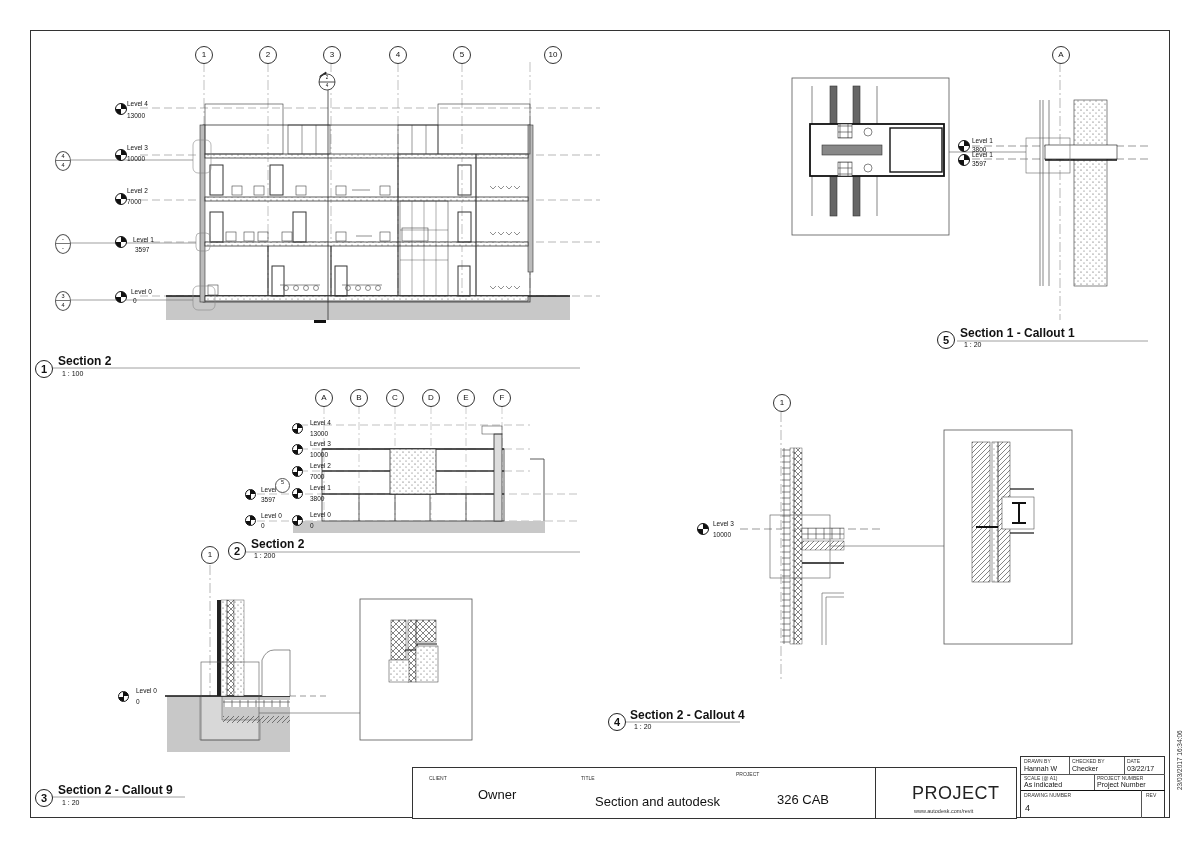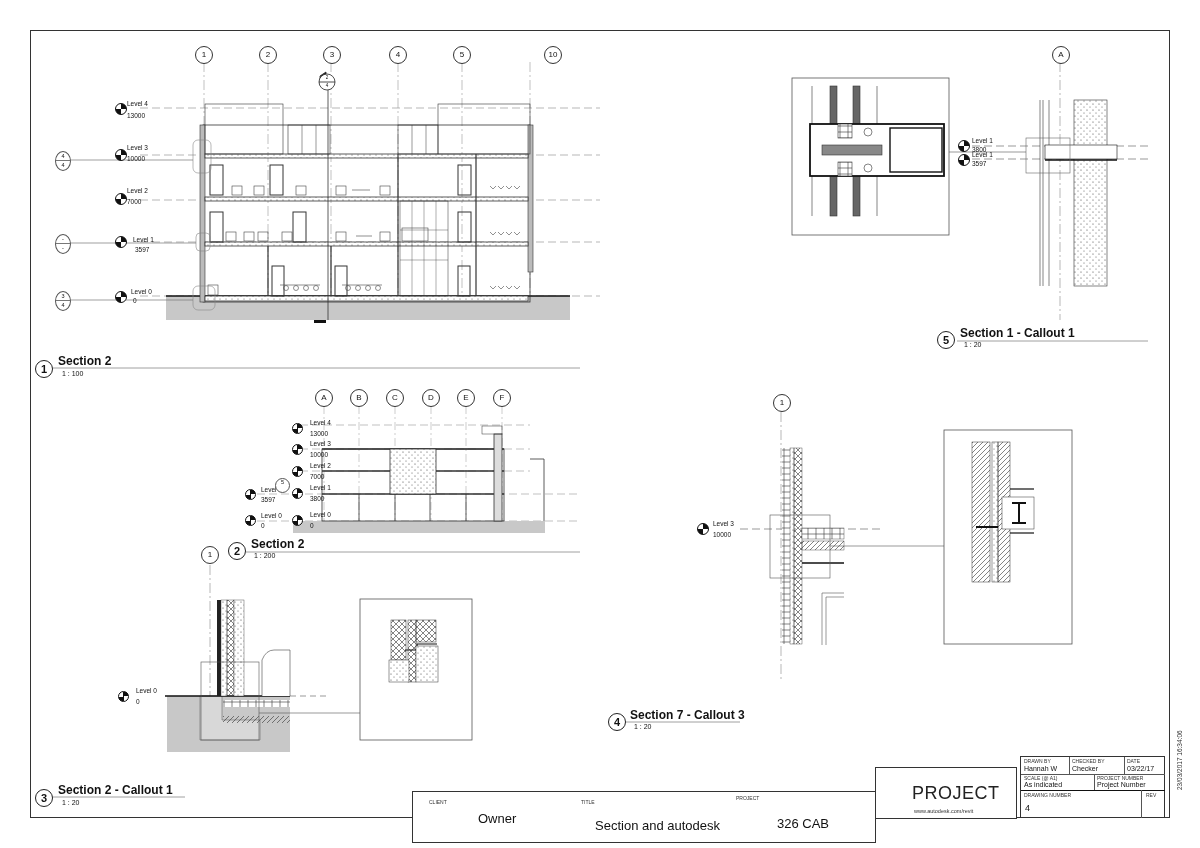--- a/index.html
+++ b/index.html
@@ -400,35 +400,35 @@
   <div class="vt-title" style="left:58px;top:354px;">Section 2</div>
   <div class="vt-scale" style="left:62px;top:370px;">1 : 100</div>
 </div>
 <div>
   <div class="vt-num" style="left:228px;top:542px;">2</div>
   <div class="vt-title" style="left:251px;top:537px;">Section 2</div>
   <div class="vt-scale" style="left:254px;top:552px;">1 : 200</div>
 </div>
 <div>
   <div class="vt-num" style="left:35px;top:789px;">3</div>
-  <div class="vt-title" style="left:58px;top:783px;">Section 2 - Callout 1</div>
+  <div class="vt-title" style="left:58px;top:783px;">Section 2 - Callout 9</div>
   <div class="vt-scale" style="left:62px;top:799px;">1 : 20</div>
 </div>
 <div>
   <div class="vt-num" style="left:608px;top:713px;">4</div>
-  <div class="vt-title" style="left:630px;top:708px;">Section 7 - Callout 3</div>
+  <div class="vt-title" style="left:630px;top:708px;">Section 2 - Callout 4</div>
   <div class="vt-scale" style="left:634px;top:723px;">1 : 20</div>
 </div>
 <div>
   <div class="vt-num" style="left:937px;top:331px;">5</div>
   <div class="vt-title" style="left:960px;top:326px;">Section 1 - Callout 1</div>
   <div class="vt-scale" style="left:964px;top:341px;">1 : 20</div>
 </div>
 
-<div class="tb" style="left:412px;top:767px;width:464px;height:52px;margin-top:24px;">
+<div class="tb" style="left:412px;top:767px;width:464px;height:52px;">
   <div class="tb-small" style="left:16px;top:7px;">CLIENT</div>
   <div class="tb-big" style="left:65px;top:19px;">Owner</div>
   <div class="tb-small" style="left:168px;top:7px;">TITLE</div>
   <div class="tb-big" style="left:182px;top:26px;">Section and autodesk</div>
   <div class="tb-small" style="left:323px;top:3px;">PROJECT</div>
   <div class="tb-big" style="left:364px;top:24px;">326 CAB</div>
 </div>
 <div class="tb" style="left:875px;top:767px;width:142px;height:52px;">
   <div class="abs" style="left:36px;top:15px;font-size:18px;letter-spacing:0.5px;color:#222;">PROJECT</div>
   <div class="abs" style="left:38px;top:40px;font-size:5.5px;color:#333;">www.autodesk.com/revit</div>

